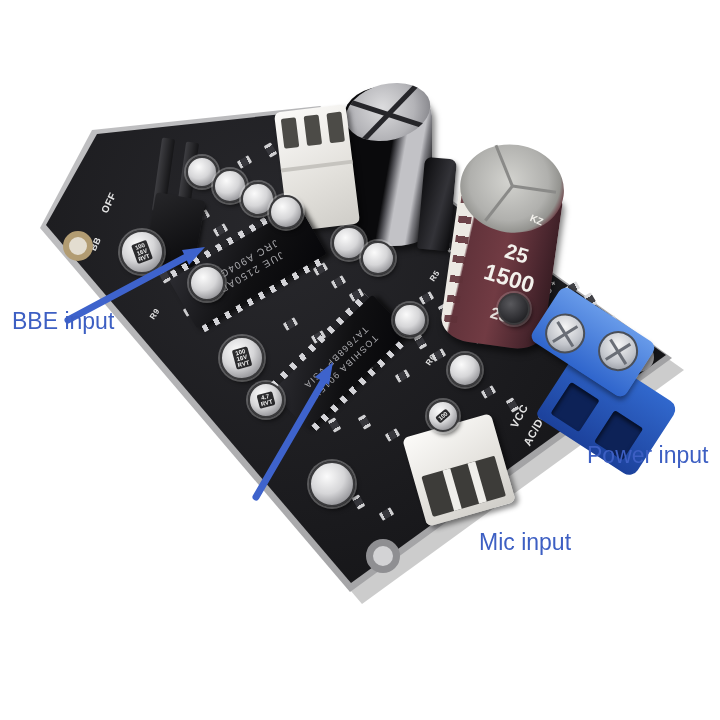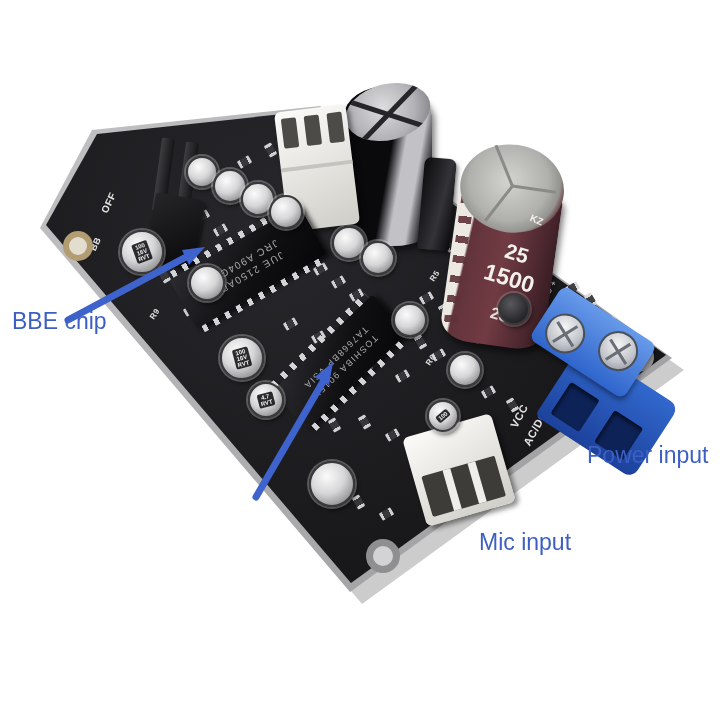--- a/index.html
+++ b/index.html
@@ -281,16 +281,16 @@
     <g>
       <line x1="68" y1="320" x2="188" y2="256" stroke="#3e63cc" stroke-width="7" stroke-linecap="round"></line>
       <polygon points="205,247 189,265 182,250" fill="#3e63cc"></polygon>
     </g>
     <g>
       <line x1="256" y1="497" x2="324" y2="380" stroke="#3e63cc" stroke-width="7" stroke-linecap="round"></line>
       <polygon points="333,362 329,385 315,377" fill="#3e63cc"></polygon>
     </g>
   </svg>
 
-  <div class="note" style="left:12px;top:308px;">BBE chip</div>
+  <div class="note" style="left:12px;top:308px;">BBE input</div>
   <div class="note" style="left:479px;top:529px;">Mic input</div>
   <div class="note" style="left:587px;top:442px;">Power input</div>
 </div>
 
 </body></html>

